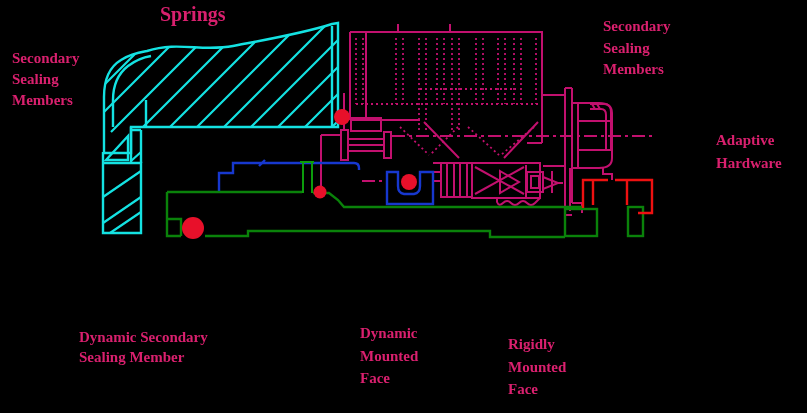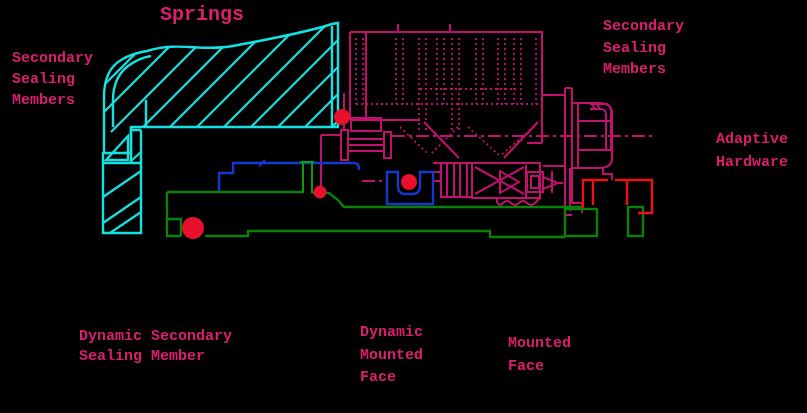--- a/index.html
+++ b/index.html
@@ -1,18 +1,18 @@
 <!DOCTYPE html>
 <html style="--bg: #000000; --label: #d9206e; --cyan: #14e2e2; --magenta: #c2106e; --green: #0a820a; --green_bright: #0c9c0c; --blue: #1738cf; --red: #ee1111; --oring: #e8102a;"><head>
 <meta charset="utf-8">
 <title>Mechanical Seal Diagram</title>
 <style>
   html,body{margin:0;padding:0;background:#000;}
   #scene{position:relative;width:807px;height:413px;background:var(--bg,#000);overflow:hidden;
-         font-family:Liberation Mono, monospace;}
+         font-family:Liberation Serif, serif;}
   #drawing{position:absolute;left:0;top:0;}
 
   
   .c{stroke:var(--cyan);stroke-width:2.4;fill:none;}
   .chatch{stroke:var(--cyan);stroke-width:2.2;fill:none;}
   .m{stroke:var(--magenta);stroke-width:2;fill:none;}
   .md{stroke:var(--magenta);stroke-width:1.8;fill:none;stroke-dasharray:13 4 3 4;}
   .mdot{stroke:var(--magenta);stroke-width:1.8;fill:none;stroke-dasharray:2 3;}
   .b{stroke:var(--blue);stroke-width:2.4;fill:none;}
   .g{stroke:var(--green);stroke-width:2.4;fill:none;}
@@ -161,17 +161,18 @@
     <div>Sealing Member</div>
   </div>
 
   <div class="lbl" id="lbl-flexibly">
     <div>Dynamic</div>
     <div>Mounted</div>
     <div>Face</div>
   </div>
 
   <div class="lbl" id="lbl-rigidly">
+    <div>Rigidly</div>
     <div>Mounted</div>
     <div>Face</div>
   </div>
 
 </div>
 
 </body></html>

